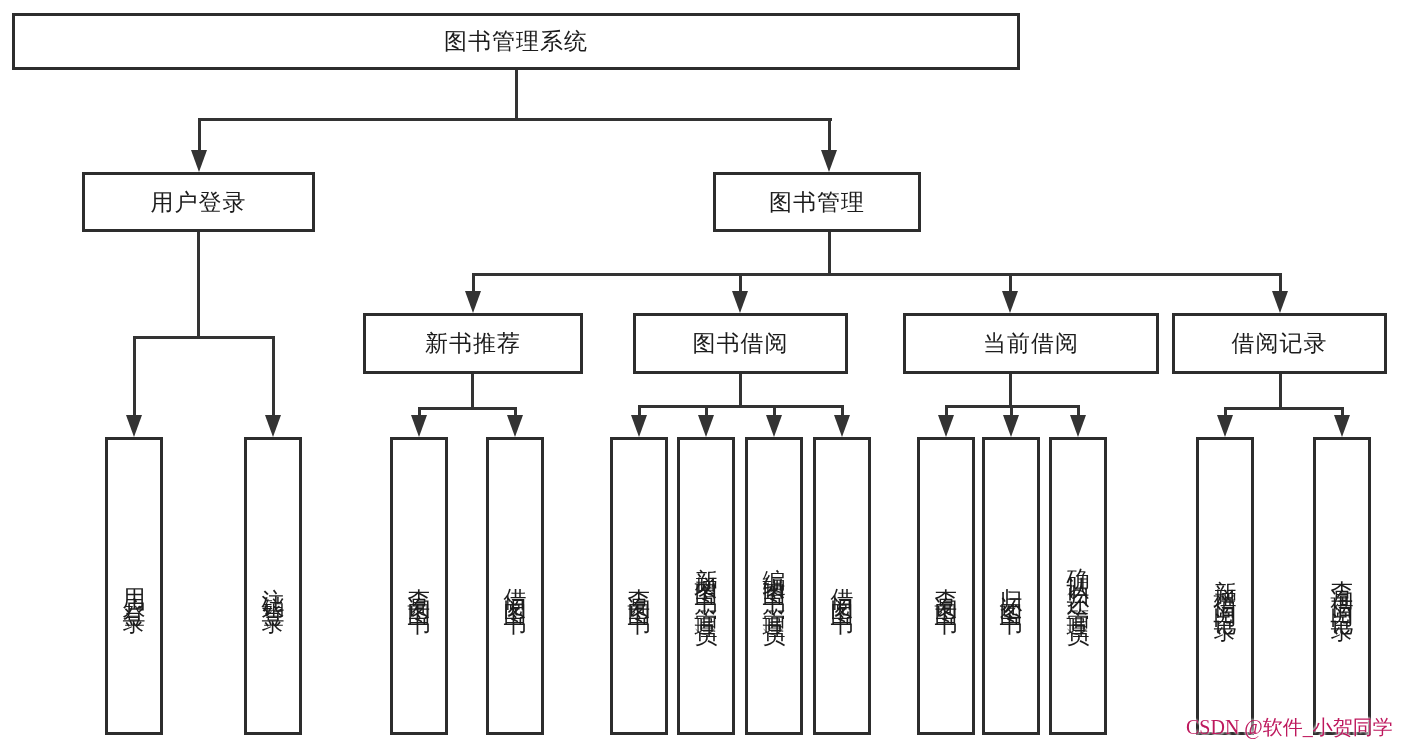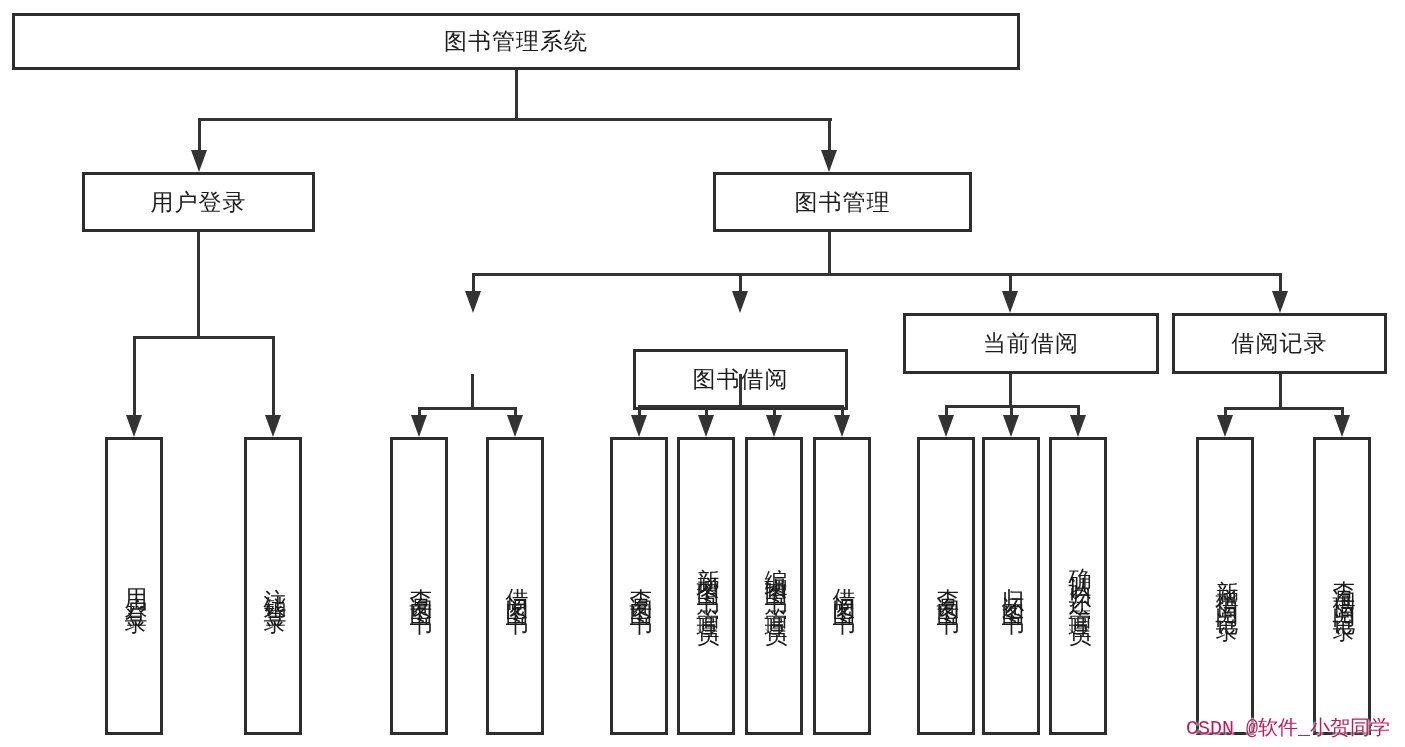--- a/index.html
+++ b/index.html
@@ -1,18 +1,18 @@
 <!DOCTYPE html>
 <html><head>
 <meta charset="utf-8">
 <style>
   html,body { margin:0; padding:0; background:#ffffff; }
   #stage {
     position:relative; width:1405px; height:747px; background:#ffffff;
-    font-family:Liberation Mono, monospace; overflow:hidden;
+    font-family:Liberation Serif, serif; overflow:hidden;
   }
   .box {
     position:absolute; box-sizing:border-box;
     border:3px solid #2d2d2d; background:#ffffff;
     display:flex; align-items:center; justify-content:center;
     color:#1c1c1c;
   }
   .box.h span { font-size:23px; letter-spacing:1px; white-space:nowrap; }
   .box.v span {
     writing-mode:vertical-rl; text-orientation:mixed;
@@ -42,21 +42,21 @@
   <div class="line" style="left:515px; top:70px; width:3px; height:48px;"></div>
   <div class="line" style="left:198px; top:118px; width:634px; height:3px;"></div>
   <div class="line" style="left:198px; top:118px; width:3px; height:32px;"></div>
   <div class="arrow" style="left:191px; top:150px;"></div>
   <div class="line" style="left:828px; top:118px; width:3px; height:32px;"></div>
   <div class="arrow" style="left:821px; top:150px;"></div>
 
   <div class="box h" style="left:82px; top:172px; width:233px; height:60px;">
     <span>用户登录</span>
   </div>
-  <div class="box h" style="left:713px; top:172px; width:259px; height:60px;">
+  <div class="box h" style="left:713px; top:172px; width:208px; height:60px;">
     <span>图书管理</span>
   </div>
 
   <div class="line" style="left:197px; top:232px; width:3px; height:104px;"></div>
   <div class="line" style="left:133px; top:336px; width:142px; height:3px;"></div>
   <div class="line" style="left:133px; top:336px; width:3px; height:79px;"></div>
   <div class="arrow" style="left:126px; top:415px;"></div>
   <div class="line" style="left:272px; top:336px; width:3px; height:79px;"></div>
   <div class="arrow" style="left:265px; top:415px;"></div>
 
@@ -64,21 +64,24 @@
   <div class="line" style="left:472px; top:273px; width:810px; height:3px;"></div>
   <div class="line" style="left:472px; top:273px; width:3px; height:18px;"></div>
   <div class="arrow" style="left:465px; top:291px;"></div>
   <div class="line" style="left:739px; top:273px; width:3px; height:18px;"></div>
   <div class="arrow" style="left:732px; top:291px;"></div>
   <div class="line" style="left:1009px; top:273px; width:3px; height:18px;"></div>
   <div class="arrow" style="left:1002px; top:291px;"></div>
   <div class="line" style="left:1279px; top:273px; width:3px; height:18px;"></div>
   <div class="arrow" style="left:1272px; top:291px;"></div>
 
-  <div class="box h" style="left:633px; top:313px; width:215px; height:61px;margin-top:36px;">
+  <div class="box h" style="left:363px; top:313px; width:220px; height:61px;">
+    <span>新书推荐</span>
+  </div>
+  <div class="box h" style="left:633px; top:313px; width:215px; height:61px;">
     <span>图书借阅</span>
   </div>
   <div class="box h" style="left:903px; top:313px; width:256px; height:61px;">
     <span>当前借阅</span>
   </div>
   <div class="box h" style="left:1172px; top:313px; width:215px; height:61px;">
     <span>借阅记录</span>
   </div>
 
   <div class="line" style="left:471px; top:374px; width:3px; height:33px;"></div>

